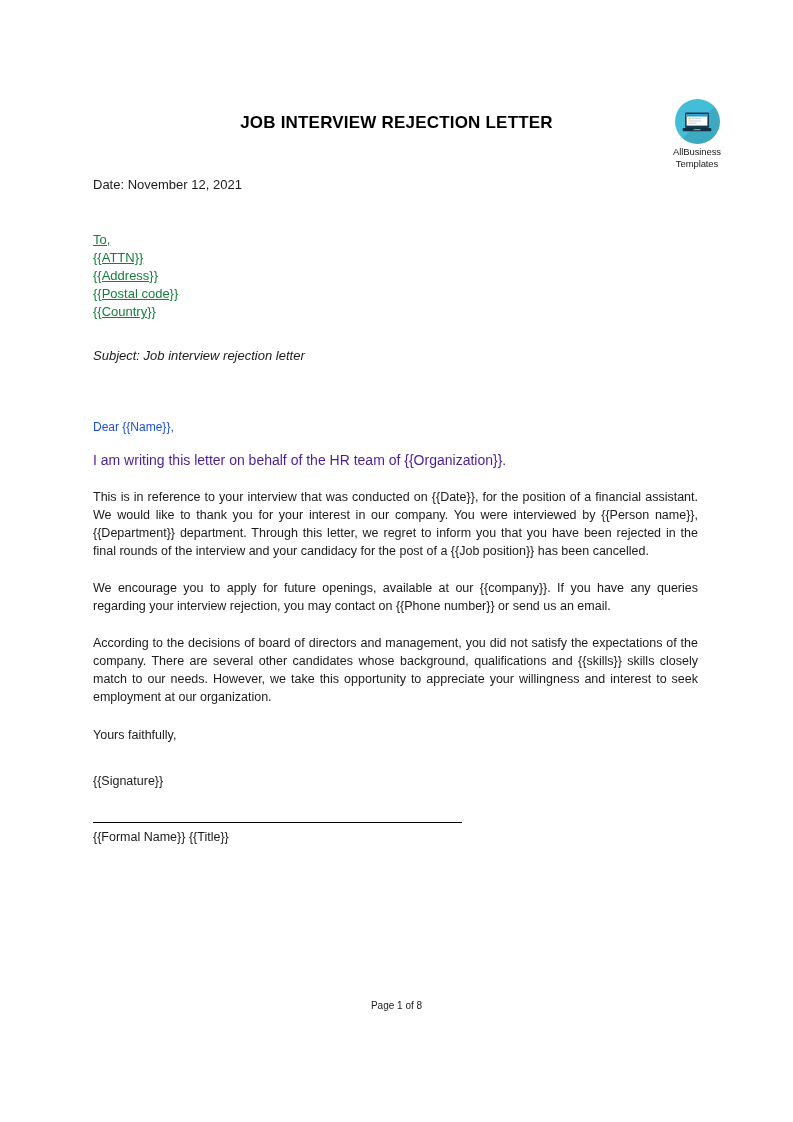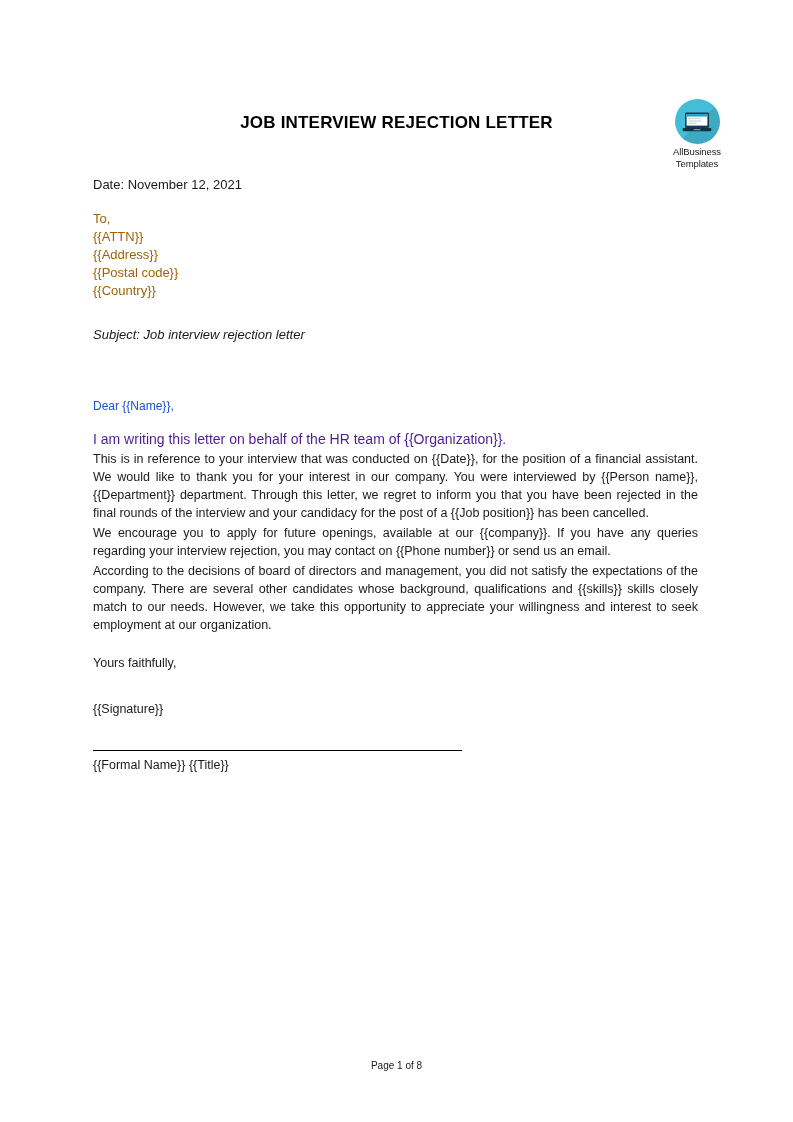--- a/index.html
+++ b/index.html
@@ -84,24 +84,25 @@
     width: 605px;
   }
 
   .line-date {
     font-size: 13px;
     line-height: 18px;
     color: #1a1a1a;
   }
 
   .addr-block {
-    margin-top: 16px;
+    margin-top: 37px;
     font-size: 13px;
     line-height: 18px;
-    color: #a16207;
+    color: #15803d;
+    text-decoration: underline;
   }
   .addr-block > div { white-space: pre; }
 
   .subject-line {
     margin-top: 26px;
     font-size: 13px;
     line-height: 18px;
     color: #1a1a1a;
     font-style: italic;
   }
@@ -114,21 +115,21 @@
   }
 
   .intro-line {
     margin-top: 16px;
     font-size: 14px;
     line-height: 17px;
     color: #4c1d95;
   }
 
   .para {
-    margin-top: 2px;
+    margin-top: 19px;
     font-size: 12.5px;
     line-height: 18px;
     text-align: justify;
     text-justify: inter-word;
     color: #1a1a1a;
   }
 
   .closing-thanks { margin-top: 21px; font-size: 12.5px; line-height: 17px; color:#1a1a1a; }
   .closing-yours  { margin-top: 21px; font-size: 12.5px; line-height: 17px; color:#1a1a1a; }
   .signature-slot { margin-top: 29px; font-size: 12.5px; line-height: 17px; color:#1a1a1a; }
@@ -143,21 +144,21 @@
     margin-top: 6px;
     font-size: 12.5px;
     line-height: 17px;
     color: #1a1a1a;
   }
 
   
   .footer {
     position: absolute;
     left: 0;
-    top: 1060px;
+    top: 1000px;
     width: 793px;
     text-align: center;
     font-size: 10px;
     color: #1a1a1a;
   }
 </style>
 </head>
 <body>
 
 <div class="page">

